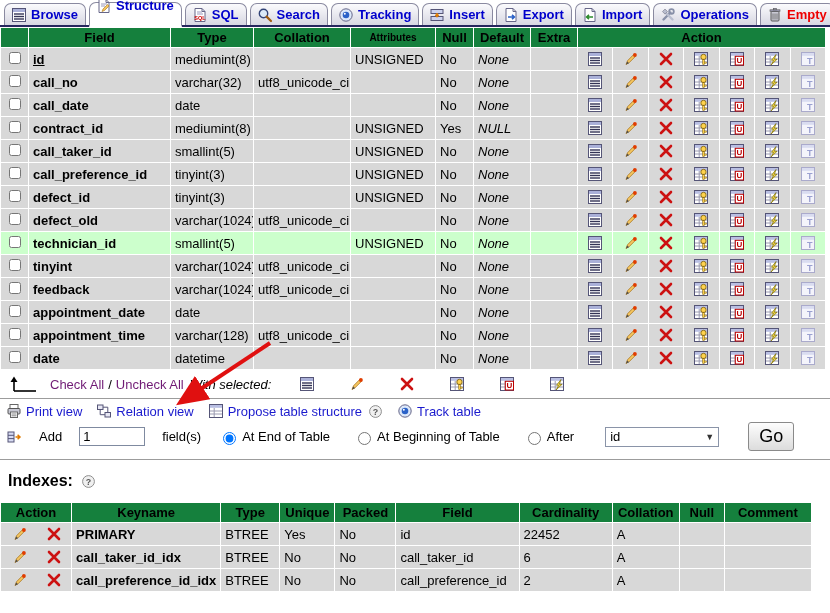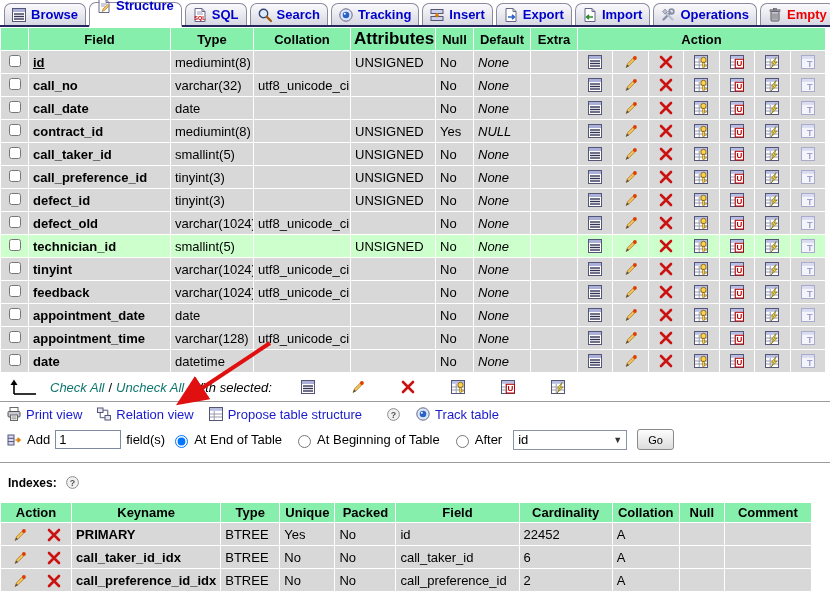--- a/index.html
+++ b/index.html
@@ -20,67 +20,67 @@
          border:1px solid #8a8aa0; border-bottom:none; border-radius:7px 7px 0 0;
          font-weight:bold; color:#0000cc; text-decoration:none; white-space:nowrap;
          height:22px; cursor:pointer; }
   .tab.active { background:#fff; height:25px; margin-bottom:-2px;
                 border-bottom:2px solid #fff; padding-bottom:19px; }
   .tab.danger { color:#ee0000; }
 
   
   table.grid { border-collapse:separate; border-spacing:1px; table-layout:fixed;
                margin:0; background:#fff; }
-  table.grid th { background:#86efac; font-weight:bold; text-align:center;
+  table.grid th { background:#15803d; font-weight:bold; text-align:center;
                   padding:1px 3px; height:19px; overflow:hidden; white-space:nowrap; }
   table.grid td { background:#d8d8d8; padding:0 4px; height:22px; overflow:hidden;
                   white-space:nowrap; }
   table.struct { width:826px; }
   .cc  { width:27px; text-align:center; }
   .cf  { width:141px; } .ct { width:82px; } .ccol { width:96px; }
   .cattr { width:84px; font-size:13px; } .cnull { width:37px; }
   .cdef { width:56px; font-style:italic; } .cextra { width:46px; }
   .ca  { width:34px; text-align:center; }
   .fname { font-weight:bold; }
   .fname.pk { text-decoration:underline; }
   tr.hl td { background:#ccffcc; }
   .al { cursor:pointer; text-decoration:none; }
   input.cb { width:12px; height:12px; margin:0; }
 
   
   .checkrow { display:flex; align-items:center; height:28px; padding:0 0 0 8px; }
   .uparrow { width:32px; height:18px; margin-right:10px; }
-  .blue-link { color:#0f766e; text-decoration:none; cursor:pointer;font-style:italic; }
+  .blue-link { color:#701a75; text-decoration:none; cursor:pointer; }
   .withsel { font-style:italic; margin-left:6px; }
   .selicons { display:flex; align-items:center; margin-left:28px; }
   .selicons a { margin-right:34px; cursor:pointer; }
 
   .rule { border-top:1px solid #9c9c9c; height:0; }
 
   
   .linksrow { display:flex; align-items:center; height:24px; padding-left:6px; gap:4px; }
   .linksrow .lnk { display:flex; align-items:center; gap:4px; color:#1a1acd;
                    text-decoration:none; cursor:pointer; margin-right:10px; }
 
   
-  .addrow { display:flex; align-items:center; height:27px; padding-left:6px; gap:5px; }
+  .addrow { display:flex; align-items:center; height:27px; padding-left:6px; gap:17px; }
   .addrow input.num { width:66px; height:19px; border:1px solid #7f8aa0; padding:1px 3px;
                       font-family:inherit; font-size:13px; }
   .addrow label { display:flex; align-items:center; gap:3px; margin-right:6px; }
   .selectbox { display:flex; align-items:center; justify-content:space-between;
                width:114px; height:20px; border:1px solid #8a94a8; background:#fff;
                padding:0 4px; cursor:pointer; }
   .selectbox .arr { font-size:9px; color:#333; }
-  .gobtn { margin-left:5px; padding:1px 10px; height:21px; font-family:inherit;
-           font-size:11px; background:linear-gradient(#fdfdfd,#dcdcdc);
+  .gobtn { margin-left:12px; padding:1px 10px; height:29px; font-family:inherit;
+           font-size:18px; background:linear-gradient(#fdfdfd,#dcdcdc);
            border:1px solid #8a8a8a; border-radius:3px; cursor:pointer; }
 
   
   .idx-head { display:flex; align-items:center; gap:8px; margin:12px 0 0 8px;
-              font-size:12px; font-weight:bold; }
+              font-size:16px; font-weight:bold; }
   table.idx { width:812px; margin:12px 0 0 0; }
   .ia { width:70px; } .ia a { margin:0 7px; cursor:pointer; }
   .ik { width:148px; font-weight:bold; }
   .it { width:58px; } .iu { width:54px; } .ip { width:60px; }
   .ifld { width:122px; } .icard { width:92px; } .icol { width:66px; }
   .inull { width:44px; } .icom { width:86px; }
 
   .arrow-overlay { position:absolute; left:0; top:0; pointer-events:none; }
   .sprite { position:absolute; width:0; height:0; overflow:hidden; }
 </style>
@@ -283,21 +283,21 @@
       </a>
     </div>
 
   <table class="grid struct">
     <thead>
       <tr>
         <th class="cc"></th>
         <th class="cf">Field</th>
         <th class="ct">Type</th>
         <th class="ccol">Collation</th>
-        <th class="cattr" style="font-size:17px">Attributes</th>
+        <th class="cattr" style="font-size:10px">Attributes</th>
         <th class="cnull">Null</th>
         <th class="cdef" style="font-style:normal">Default</th>
         <th class="cextra">Extra</th>
         <th colspan="7">Action</th>
       </tr>
     </thead>
     <tbody id="struct-tbody">
     <tr>
       <td class="cc"><input type="checkbox" class="cb" style=""></td>
       <td class="cf"><span class="fname pk">id</span></td>
@@ -786,21 +786,21 @@
           <use href="#s-printer"></use>
         </svg>
         <span>Print view</span>
       </a>
     <a class="lnk">
         <svg class="i16">
           <use href="#s-relation"></use>
         </svg>
         <span>Relation view</span>
       </a>
-    <a class="lnk" style="margin-right:20px">
+    <a class="lnk" style="margin-right:2px">
         <svg class="i16">
           <use href="#s-grid"></use>
         </svg>
         <span>Propose table structure</span>
       </a>
     <a style="margin-right:10px"><svg class="i14">
           <use href="#s-help"></use>
         </svg></a>
     <a class="lnk">
         <svg class="i16">
@@ -818,21 +818,21 @@
     <input type="text" class="num" value="1" style="">
     <span>field(s)</span>
     <label>
         <input type="radio" name="fieldpos" checked="" style="">
         <span>At End of Table</span>
       </label>
     <label>
         <input type="radio" name="fieldpos" style="">
         <span>At Beginning of Table</span>
       </label>
-    <label style="margin-right:6px">
+    <label style="margin-right:14px">
         <input type="radio" name="fieldpos" style="">
         <span>After</span>
       </label>
     <div class="selectbox">
       <span>id</span>
       <span class="arr">▼</span>
     </div>
     <button class="gobtn">Go</button>
   </div>
 

